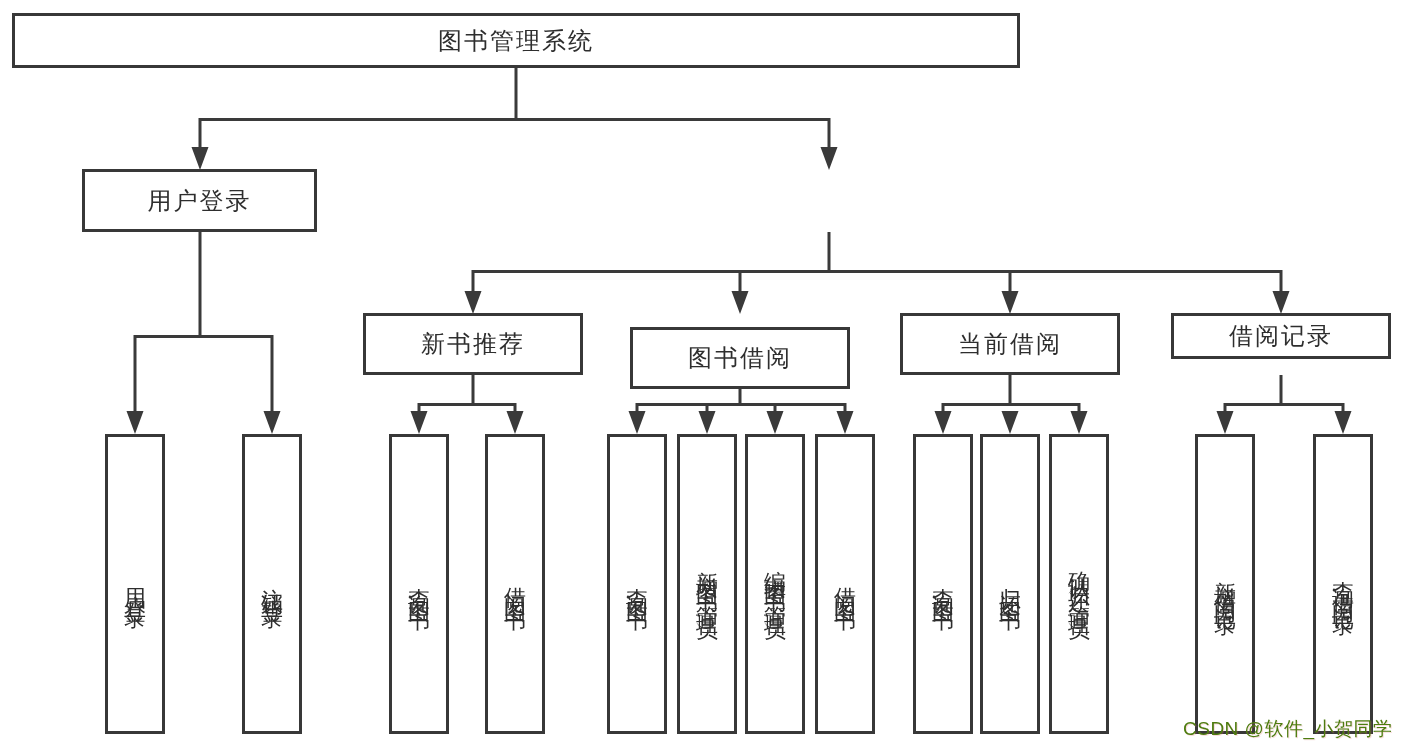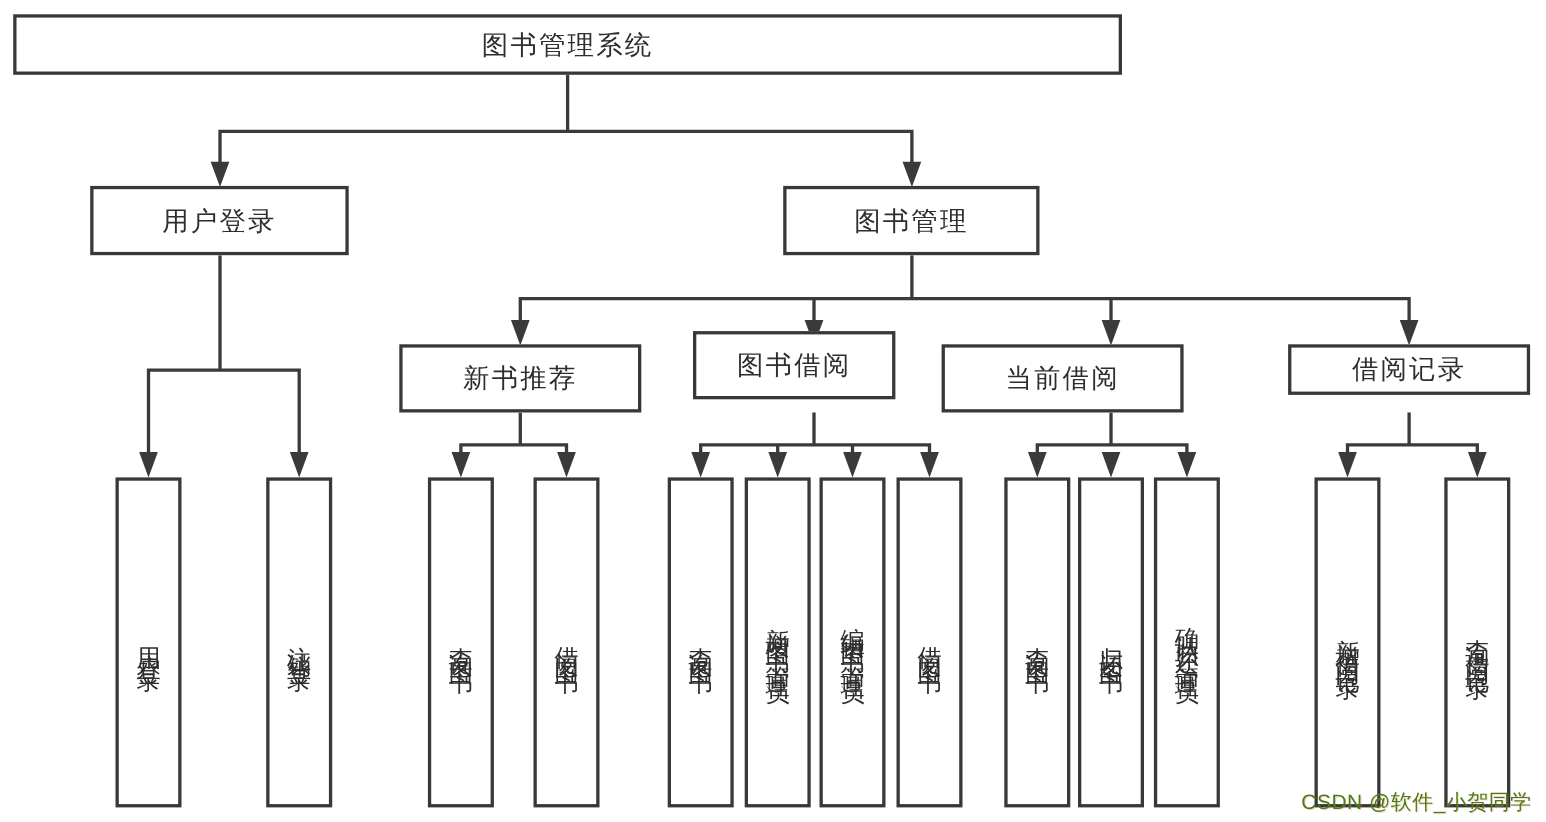--- a/index.html
+++ b/index.html
@@ -122,25 +122,24 @@
       M934.5,411 L951.5,411 L943,434 Z
       M1001.5,411 L1018.5,411 L1010,434 Z
       M1070.5,411 L1087.5,411 L1079,434 Z
       M1216.5,411 L1233.5,411 L1225,434 Z
       M1334.5,411 L1351.5,411 L1343,434 Z"></path>
   </svg>
 
   <div class="box hlabel" style="left:12px; top:13px; width:1008px; height:55px;text-align:center;">图书管理系统</div>
 
   <div class="box hlabel" style="left:82px; top:169px; width:235px; height:63px;">用户登录</div>
-  <div class="box hlabel" style="left:712px; top:169px; width:233px; height:63px;">图书管理</div>
 
   <div class="box hlabel" style="left:363px; top:313px; width:220px; height:62px;">新书推荐</div>
-  <div class="box hlabel" style="left:630px; top:301px; width:184px; height:62px;">图书借阅</div>
-  <div class="box hlabel" style="left:856px; top:313px; width:220px; height:62px;font-family:Liberation Serif, serif;">当前借阅</div>
+  <div class="box hlabel" style="left:630px; top:327px; width:220px; height:62px;">图书借阅</div>
+  <div class="box hlabel" style="left:900px; top:313px; width:220px; height:62px;font-family:Liberation Serif, serif;">当前借阅</div>
   <div class="box hlabel" style="left:1171px; top:313px; width:220px; height:46px;">借阅记录</div>
 
   <div class="box leaf" style="left:105px; top:434px; width:60px; height:300px;">用户登录</div>
   <div class="box leaf" style="left:242px; top:434px; width:60px; height:300px;">注销登录</div>
 
   <div class="box leaf" style="left:389px; top:434px; width:60px; height:300px;">查询图书</div>
   <div class="box leaf" style="left:485px; top:434px; width:60px; height:300px;">借阅图书</div>
 
   <div class="box leaf" style="left:607px; top:434px; width:60px; height:300px;">查询图书</div>
   <div class="box leaf" style="left:677px; top:434px; width:60px; height:300px;">新增图书（管理员）</div>

